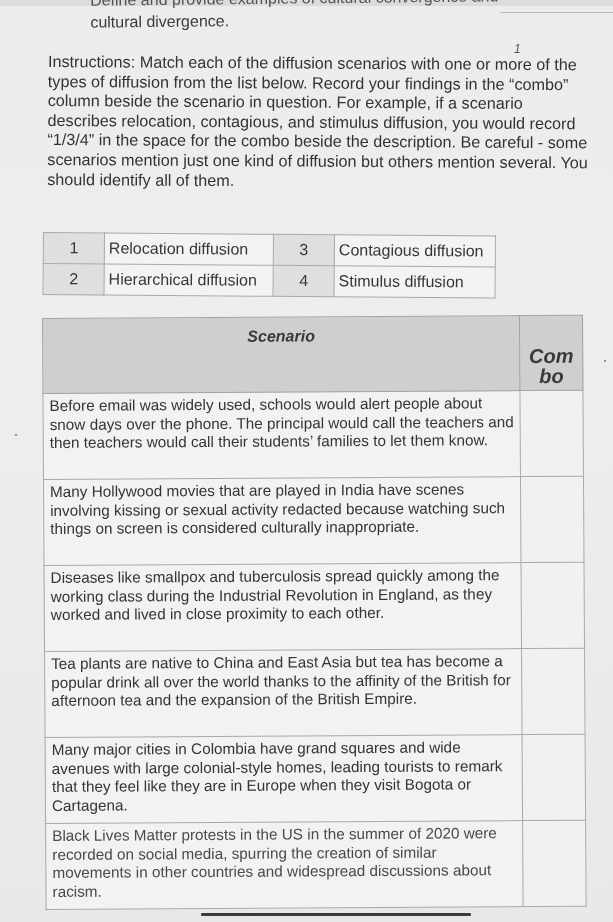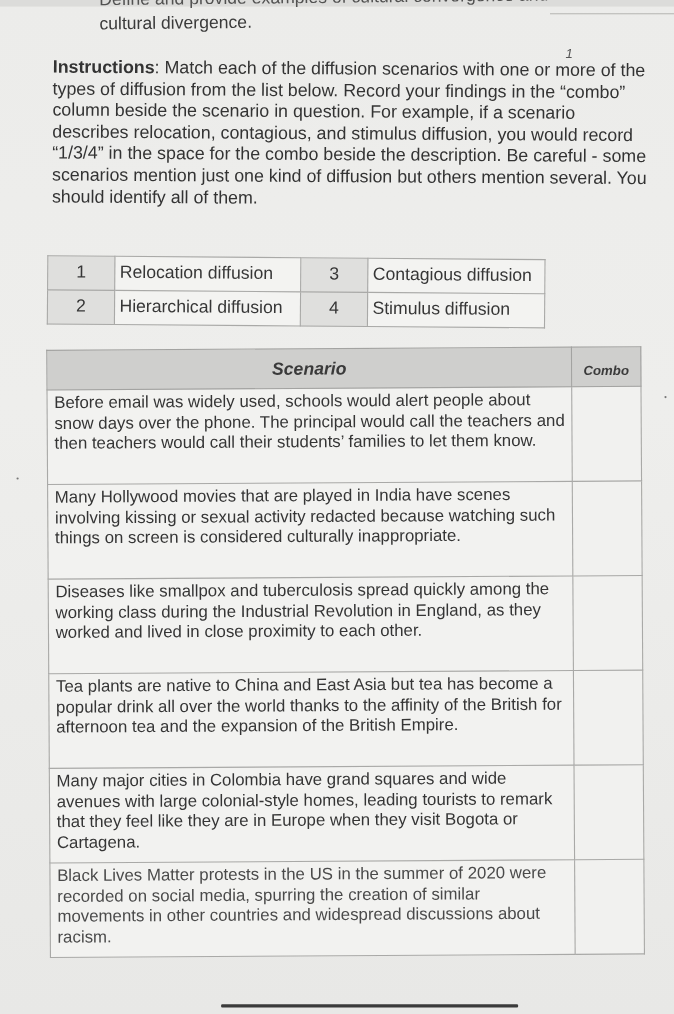--- a/index.html
+++ b/index.html
@@ -54,21 +54,21 @@
       position: absolute;
       left: 48px;
       top: 52px;
       width: 545px;
       font-size: 16.2px;
       line-height: 19.6px;
       color: #333;
       transform: rotate(0.35deg);
       transform-origin: left top;
     }
-    .instructions .label { font-weight: bold; }
+    .instructions .label { font-weight: normal; }
 
     table { border-collapse: collapse; }
     .legend-table {
       position: absolute;
       left: 43px;
       top: 232px;
       transform: rotate(0.45deg);
       transform-origin: left top;
       font-size: 16px;
       color: #363636;
@@ -107,24 +107,24 @@
       vertical-align: top;
       padding: 10px 4px 6px;
     }
     .scenario-table th.scenario-head {
       width: 468px;
       font-size: 16px;
       text-align: center;
     }
     .scenario-table th.combo-head {
       width: 50px;
-      font-size: 12px;
+      font-size: 20px;
       text-align: center;
       line-height: 20px;
-      padding-top: 11px;
+      padding-top: 30px;
       padding-bottom: 4px;
       word-break: break-all;
     }
     .scenario-table td {
       border: 1px solid #a9a9a7;
       background: #f2f2f0;
       vertical-align: top;
       padding: 3px 6px 4px 6px;
       line-height: 18.6px;
     }

